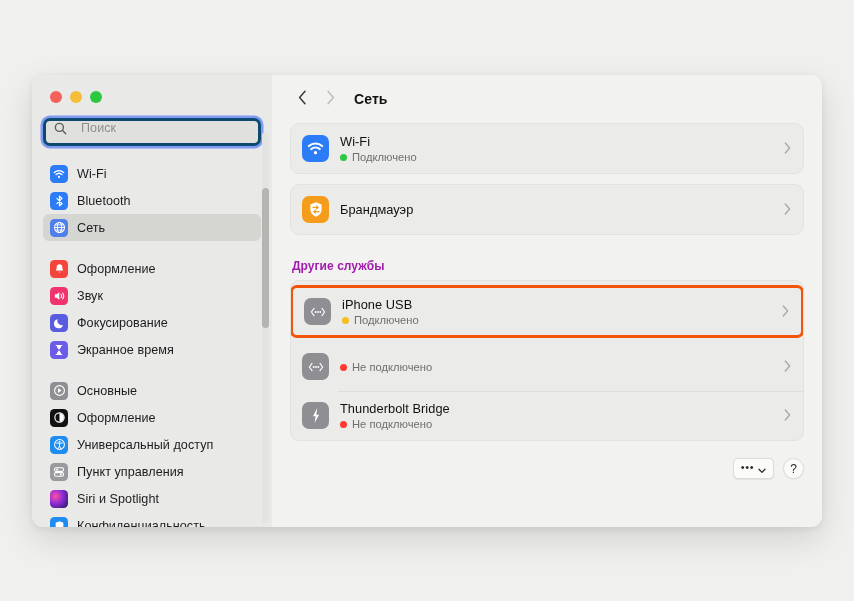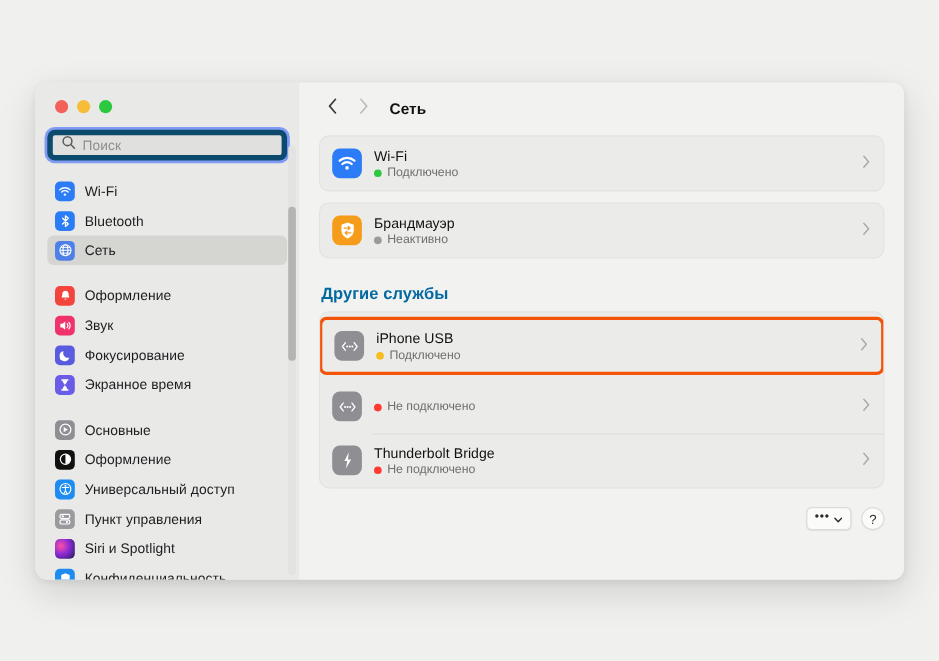--- a/index.html
+++ b/index.html
@@ -44,26 +44,25 @@
   .dot.red    { background: #f4615b; }
   .dot.yellow { background: #f6bd38; }
   .dot.green  { background: #2bc840; }
 
   .search-wrap { padding: 0 11px 10px 11px; flex: 0 0 auto; }
   .search-field {
     position: relative;
     height: 28px;
     border-radius: 7px;
     background: #e0e0de;
-    border: 5px solid #0c4a6e;
+    border: 3px solid #0c4a6e;
     box-shadow: 0 0 0 2.5px rgba(109,141,244,.85);
     display: flex;
-    align-items: center;
     padding-left: 8px;
-    gap: 6px;
+    gap: 14px;
   }
   .search-field svg { flex: 0 0 auto; }
   .search-ph {
     font-size: 12.5px;
     color: #8e8e8c;
     letter-spacing: .1px;
   }
 
   .nav-scroll {
     flex: 1 1 auto;
@@ -196,23 +195,23 @@
   .status-dot {
     width: 7px; height: 7px; border-radius: 50%;
     flex: 0 0 7px;
   }
   .chev {
     flex: 0 0 auto;
     color: #a8a8a6;
   }
 
   .section-head {
-    font-size: 15px;
+    font-size: 12px;
     font-weight: bold;
-    color: #0369a1;
+    color: #a21caf;
     padding: 14px 2px 7px 2px;
     letter-spacing: .05px;
   }
 
   
   .highlight-wrap {
     position: relative;
     border: 3px solid #f4540a;
     border-radius: 7px;
     margin: 4px -1px;
@@ -461,24 +460,20 @@
       <div class="card">
         <div class="row">
           <span class="row-icon" style="background:#f59c1a">
             <svg width="16" height="17" viewBox="0 0 13 14">
               <path d="M6.5 1l4.6 1.8v4.3c0 3.3-2.6 5.1-4.6 5.9C4.5 12.2 1.9 10.4 1.9 7.1V2.8z" fill="#fff"></path>
               <path d="M4 5.2h4.3M8.3 5.2L7 4m1.3 1.2L7 6.4M9 8.8H4.7M4.7 8.8L6 7.6M4.7 8.8L6 10" fill="none" stroke="#f59c1a" stroke-width=".95" stroke-linecap="round" stroke-linejoin="round"></path>
             </svg>
           </span>
           <div class="row-text">
             <div class="row-title">Брандмауэр</div>
-            <div class="row-sub">
-              <span class="status-dot" style="background:#9a9a9a"></span>
-              <span>Неактивно</span>
-            </div>
           </div>
           <span class="chev">
             <svg width="7" height="12" viewBox="0 0 7 12">
               <path d="M1.3 1l4.3 5-4.3 5" fill="none" stroke="currentColor" stroke-width="1.3" stroke-linecap="round" stroke-linejoin="round"></path>
             </svg>
           </span>
         </div>
       </div>
 
       <div class="section-head">Другие службы</div>

